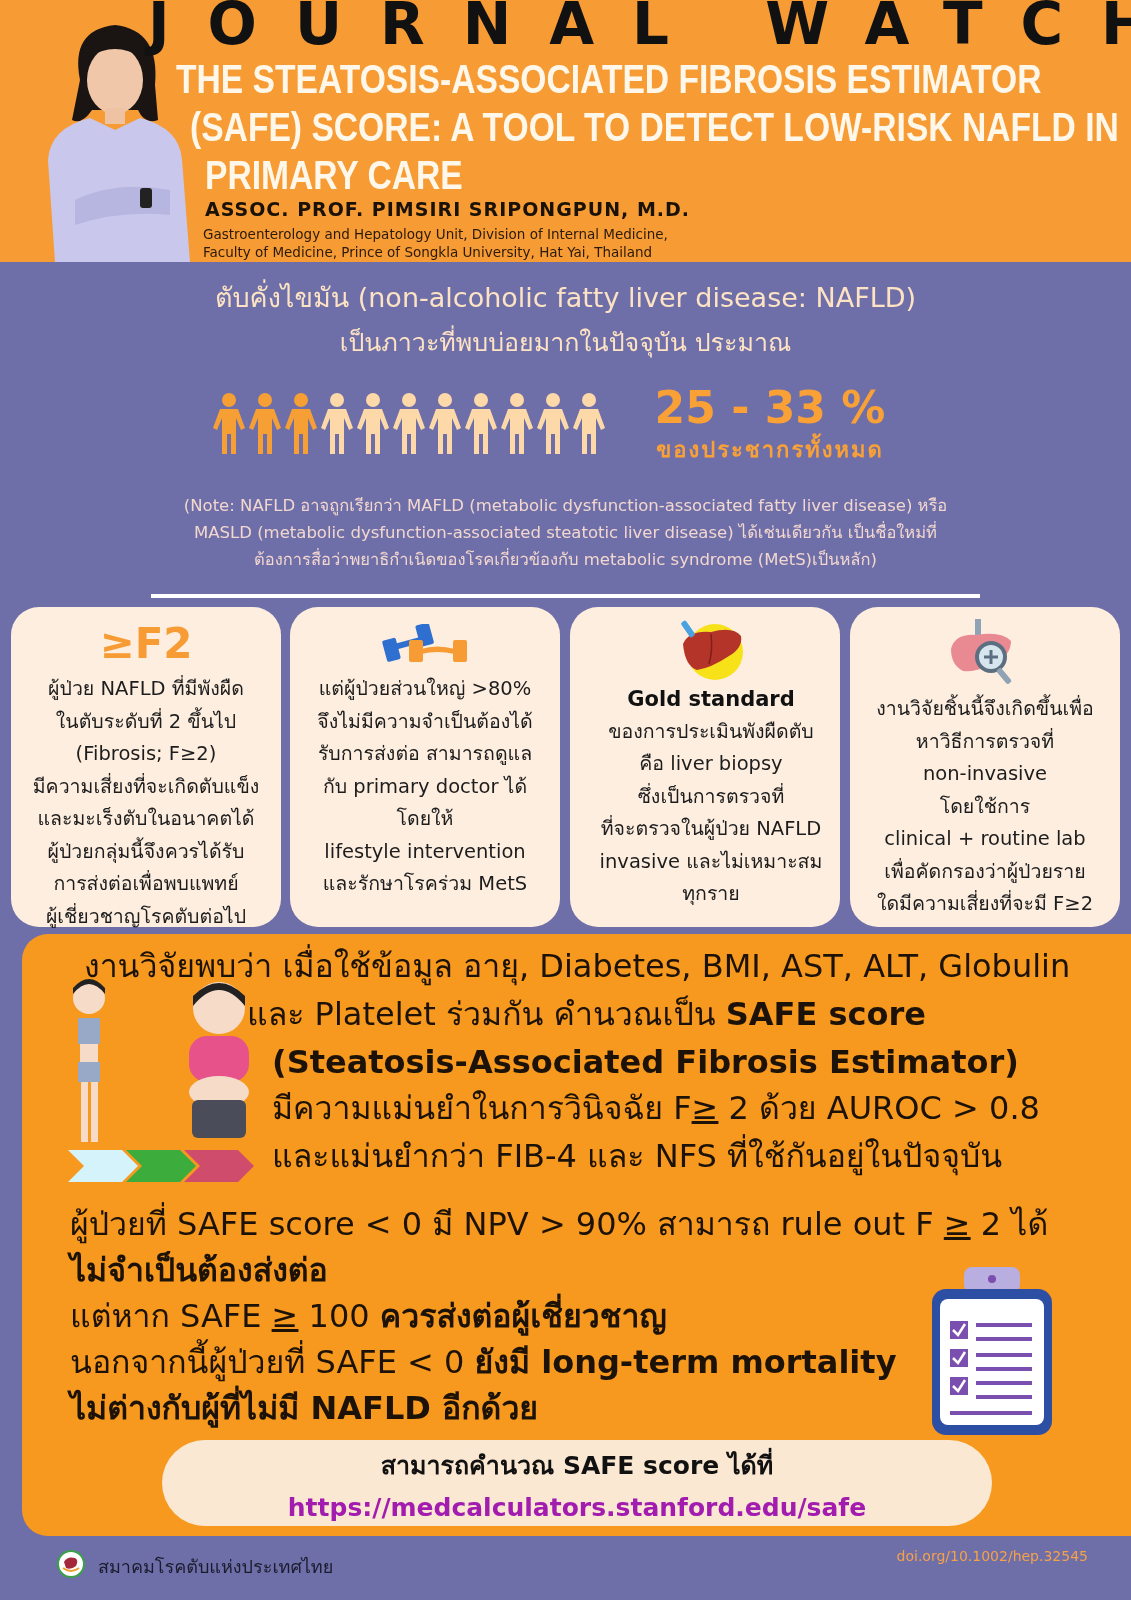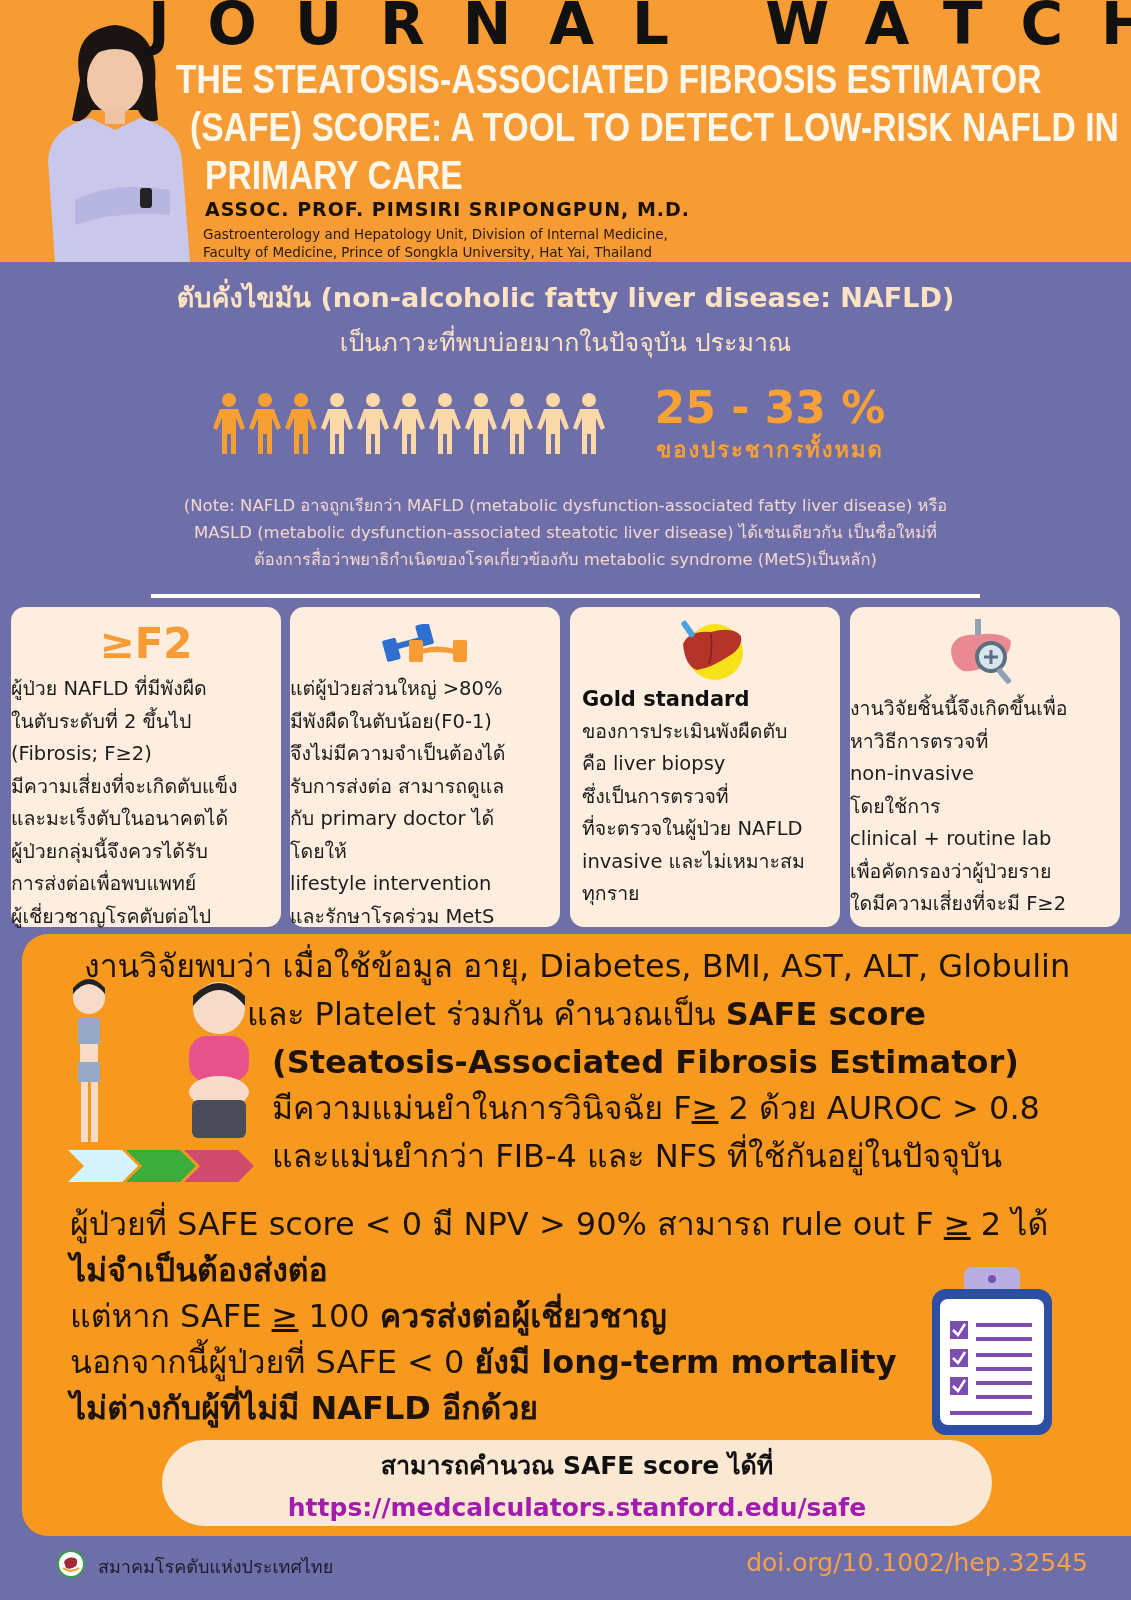--- a/index.html
+++ b/index.html
@@ -13,32 +13,32 @@
   .title-line { position: absolute; font-family: "Liberation Sans", sans-serif; font-weight: bold; font-size: 41px; color: #fff8ea; white-space: nowrap; transform: scaleX(0.82); transform-origin: left top; line-height: 44px; }
   .t1 { left: 176px; top: 57px; }
   .t2 { left: 190px; top: 105px; }
   .t3 { left: 205px; top: 153px; }
   .author { position: absolute; left: 205px; top: 198px; font-family: "DejaVu Sans", sans-serif; font-weight: bold; font-size: 19px; color: #1a1206; letter-spacing: 1px; white-space: nowrap; }
   .affil { position: absolute; left: 203px; font-family: "DejaVu Sans", sans-serif; font-size: 13.5px; color: #2a1a0a; white-space: nowrap; }
   .affil1 { top: 226px; }
   .affil2 { top: 244px; }
 
   
-  .intro-title { position: absolute; left: 0; width: 1131px; top: 276px; text-align: center; font-weight: bold; font-size: 27px; color: #fde3c4; }
+  .intro-title { position: absolute; left: 0; width: 1131px; top: 276px; text-align: center; font-weight: normal; font-size: 27px; color: #fde3c4; }
   .intro-sub { position: absolute; left: 0; width: 1131px; top: 322px; text-align: center; font-size: 25px; color: #fde3c4; }
   .people { position: absolute; left: 212px; top: 392px; display: flex; gap: 2px; }
   .person { width: 34px; height: 64px; }
   .percent { position: absolute; left: 640px; top: 384px; width: 260px; text-align: center; }
   .percent-num { font-weight: bold; font-size: 44px; color: #f9a037; line-height: 48px; }
   .percent-label { font-weight: bold; font-size: 22px; color: #f9a037; letter-spacing: 2px; }
   .note { position: absolute; left: 90px; width: 951px; top: 492px; text-align: center; font-size: 16.5px; line-height: 27px; color: #f3d7cf; }
   .divider { position: absolute; left: 151px; top: 594px; width: 829px; height: 4px; background: #ffffff; }
 
   
-  .card { position: absolute; top: 607px; width: 270px; height: 320px; background: #fdeee0; border-radius: 14px; text-align: left; padding-top: 8px; }
+  .card { position: absolute; top: 607px; width: 270px; height: 320px; background: #fdeee0; border-radius: 28px; text-align: center; padding-top: 8px; }
   .c1 { left: 11px; } .c2 { left: 290px; } .c3 { left: 570px; padding-left: 12px; } .c4 { left: 850px; }
   .card-icon { height: 58px; display: flex; justify-content: center; align-items: center; }
   .card-text { font-size: 19.5px; line-height: 32.5px; color: #1d1d1d; }
   .card-bold { font-weight: bold; font-size: 21px; color: #111; }
   .f2-icon { font-weight: bold; font-size: 42px; color: #f79b35; line-height: 44px; }
 
   
   .panel { position: absolute; left: 22px; top: 934px; width: 1109px; height: 602px; background: #f7991f; border-radius: 26px 0 0 26px; }
   .p-line { position: absolute; font-size: 32px; color: #1c1207; white-space: nowrap; line-height: 36px; }
   .pl1 { left: 62px; top: 14px; }
@@ -56,21 +56,21 @@
 
   .figures { position: absolute; left: 22px; top: 36px; width: 210px; height: 216px; }
   .clipboard { position: absolute; left: 910px; top: 333px; width: 120px; height: 168px; }
 
   .url-box { position: absolute; left: 162px; top: 1440px; width: 830px; height: 86px; background: #fbe8d2; border-radius: 43px; text-align: center; }
   .url-l1 { font-weight: bold; font-size: 25px; color: #111; margin-top: 5px; }
   .url-l2 { font-weight: bold; font-size: 25px; color: #a21caf; margin-top: 8px; }
 
   .footer-logo { position: absolute; left: 57px; top: 1550px; width: 28px; height: 28px; }
   .footer-org { position: absolute; left: 98px; top: 1552px; font-size: 18px; color: #1b1b2e; }
-  .footer-doi { position: absolute; right: 43px; top: 1548px; font-size: 25px; color: #f5a14a; }
+  .footer-doi { position: absolute; right: 43px; top: 1548px; font-size: 14px; color: #f5a14a; }
 </style>
 </head>
 <body>
 
 <div class="header">
   <svg class="portrait" viewBox="0 0 170 252">
     <path d="M50 70 Q40 20 85 15 Q130 20 125 75 L128 110 Q115 115 108 100 L62 100 Q52 115 42 110 Z" fill="#1a1412"></path>
     <ellipse cx="85" cy="70" rx="28" ry="34" fill="#f0c7a8"></ellipse>
     <path d="M58 48 Q85 30 112 48 L112 40 Q85 18 58 40 Z" fill="#1a1412"></path>
     <rect x="75" y="98" width="20" height="16" fill="#eec3a3"></rect>
@@ -174,21 +174,20 @@
           <rect x="40" y="4" width="14" height="22" rx="2" fill="#2f6fd0"></rect>
           <rect x="16" y="16" width="26" height="6" fill="#2f6fd0"></rect>
         </g>
       <rect x="30" y="16" width="14" height="22" rx="2" fill="#f79b35"></rect>
         <rect x="74" y="16" width="14" height="22" rx="2" fill="#f79b35"></rect>
         <path d="M42 25 Q58 20 76 25 L76 30 Q58 26 42 30 Z" fill="#f79b35"></path>
     </svg>
   </div>
   <div class="card-text">
     <div>แต่ผู้ป่วยส่วนใหญ่ &gt;80%</div>
-    <div>มีพังผืดในตับน้อย(F0-1)</div>
     <div>จึงไม่มีความจำเป็นต้องได้</div>
     <div>รับการส่งต่อ สามารถดูแล</div>
     <div>กับ primary doctor ได้</div>
     <div>โดยให้</div>
     <div>lifestyle intervention</div>
     <div>และรักษาโรคร่วม MetS</div>
   </div>
 </div>
 
 <div class="card c3">

